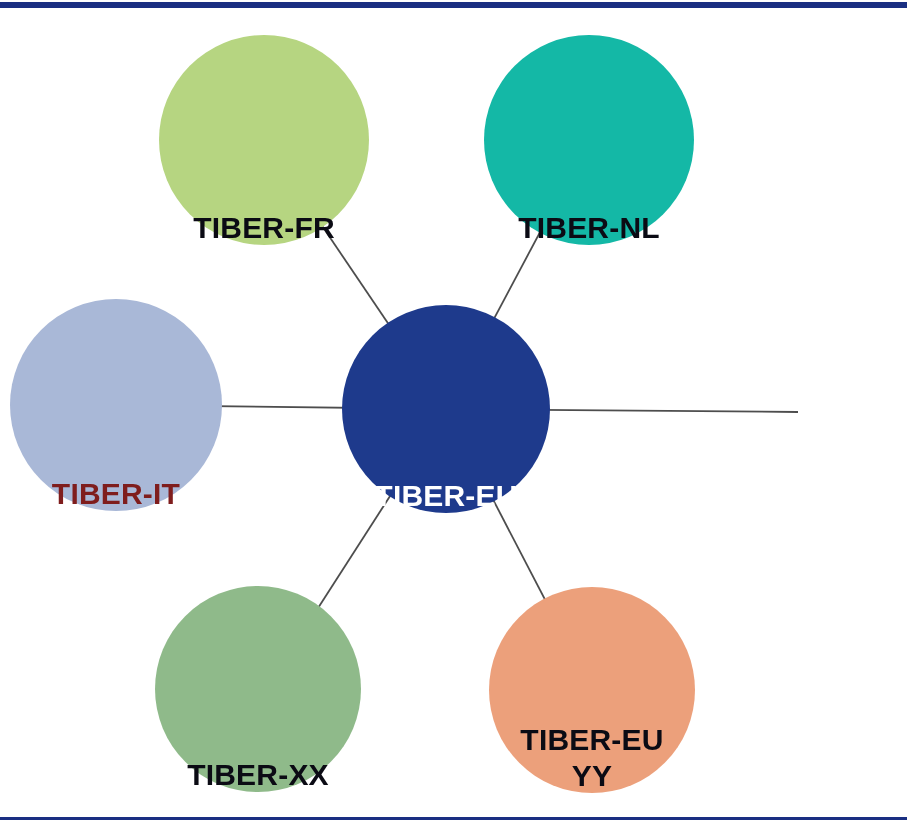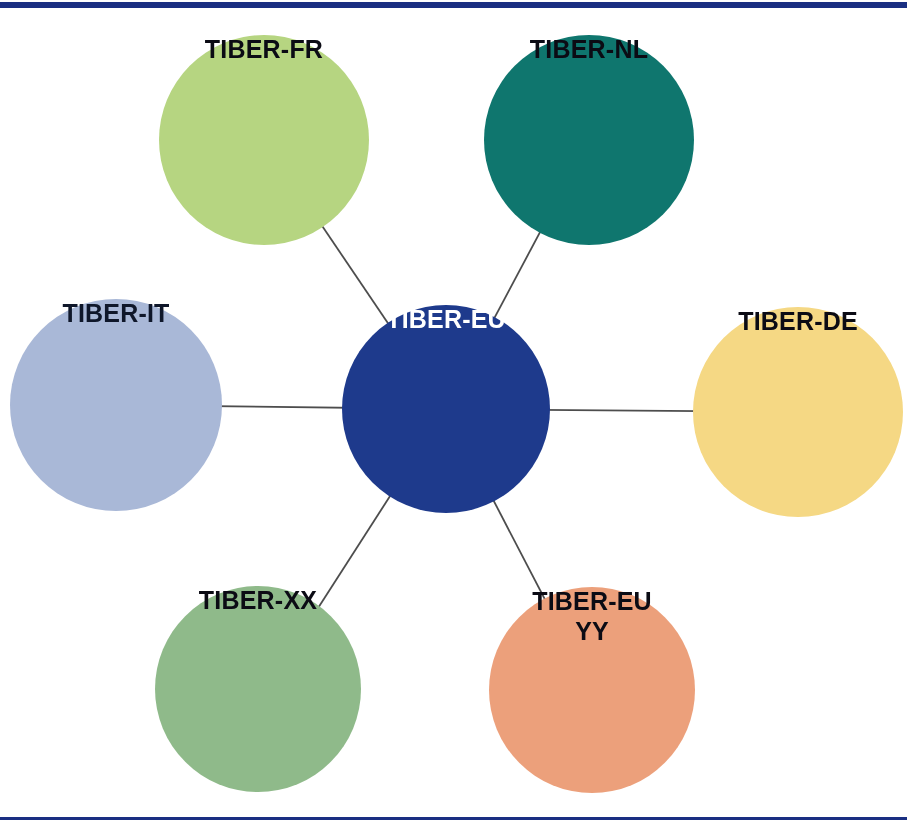--- a/index.html
+++ b/index.html
@@ -25,25 +25,25 @@
   .connectors {
     position: absolute;
     left: 0; top: 0;
     width: 907px;
     height: 830px;
   }
   .node {
     position: absolute;
     border-radius: 50%;
     display: flex;
-    align-items: flex-start;
+    align-items: flex-end;
     justify-content: center;
     text-align: center;
     font-weight: 700;
-    font-size: 25px;
+    font-size: 30px;
     line-height: 1.18;
     letter-spacing: 0.2px;
     white-space: pre-line;
   }
   .node.center-node { left: 342px; top: 305px; width: 208px; height: 208px; }
   .node.fr { left: 159px; top: 35px;  width: 210px; height: 210px; }
   .node.nl { left: 484px; top: 35px;  width: 210px; height: 210px; }
   .node.de { left: 693px; top: 307px; width: 210px; height: 210px; }
   .node.yy { left: 489px; top: 587px; width: 206px; height: 206px; }
   .node.xx { left: 155px; top: 586px; width: 206px; height: 206px; }
@@ -62,39 +62,36 @@
     <line x1="446" y1="409" x2="798" y2="412" stroke-width="1.8" stroke="#4d4d4d"></line>
     <line x1="446" y1="409" x2="592" y2="690" stroke-width="1.8" stroke="#4d4d4d"></line>
     <line x1="446" y1="409" x2="266" y2="689" stroke-width="1.8" stroke="#4d4d4d"></line>
     <line x1="446" y1="409" x2="116" y2="405" stroke-width="1.8" stroke="#4d4d4d"></line>
   </svg>
 
   <div class="node fr" style="background: rgb(182, 213, 129);">
     <span style="color: rgb(11, 11, 20);">TIBER-FR</span>
   </div>
 
-  <div class="node nl" style="background: #0f766e;">
+  <div class="node nl" style="background: #14b8a6;">
     <span style="color: rgb(11, 11, 20);">TIBER-NL</span>
   </div>
 
-  <div class="node de" style="background: rgb(245, 216, 132);">
-    <span style="color: rgb(11, 11, 20);">TIBER-DE</span>
-  </div>
 
   <div class="node yy" style="background: rgb(236, 160, 123);">
     <span style="color: rgb(11, 11, 20);">TIBER-EU
 YY</span>
   </div>
 
   <div class="node xx" style="background: rgb(143, 186, 138);">
     <span style="color: rgb(11, 11, 20);">TIBER-XX</span>
   </div>
 
   <div class="node it" style="background: rgb(169, 184, 215);">
-    <span style="color: #0f172a;">TIBER-IT</span>
+    <span style="color: #7f1d1d;">TIBER-IT</span>
   </div>
 
   <div class="node center-node" style="background: rgb(30, 58, 140);">
     <span style="color: rgb(255, 255, 255);">TIBER-EU</span>
   </div>
 
   <div class="rule bottom" style="background: rgb(26, 47, 130);"></div>
 
 </div>
 

